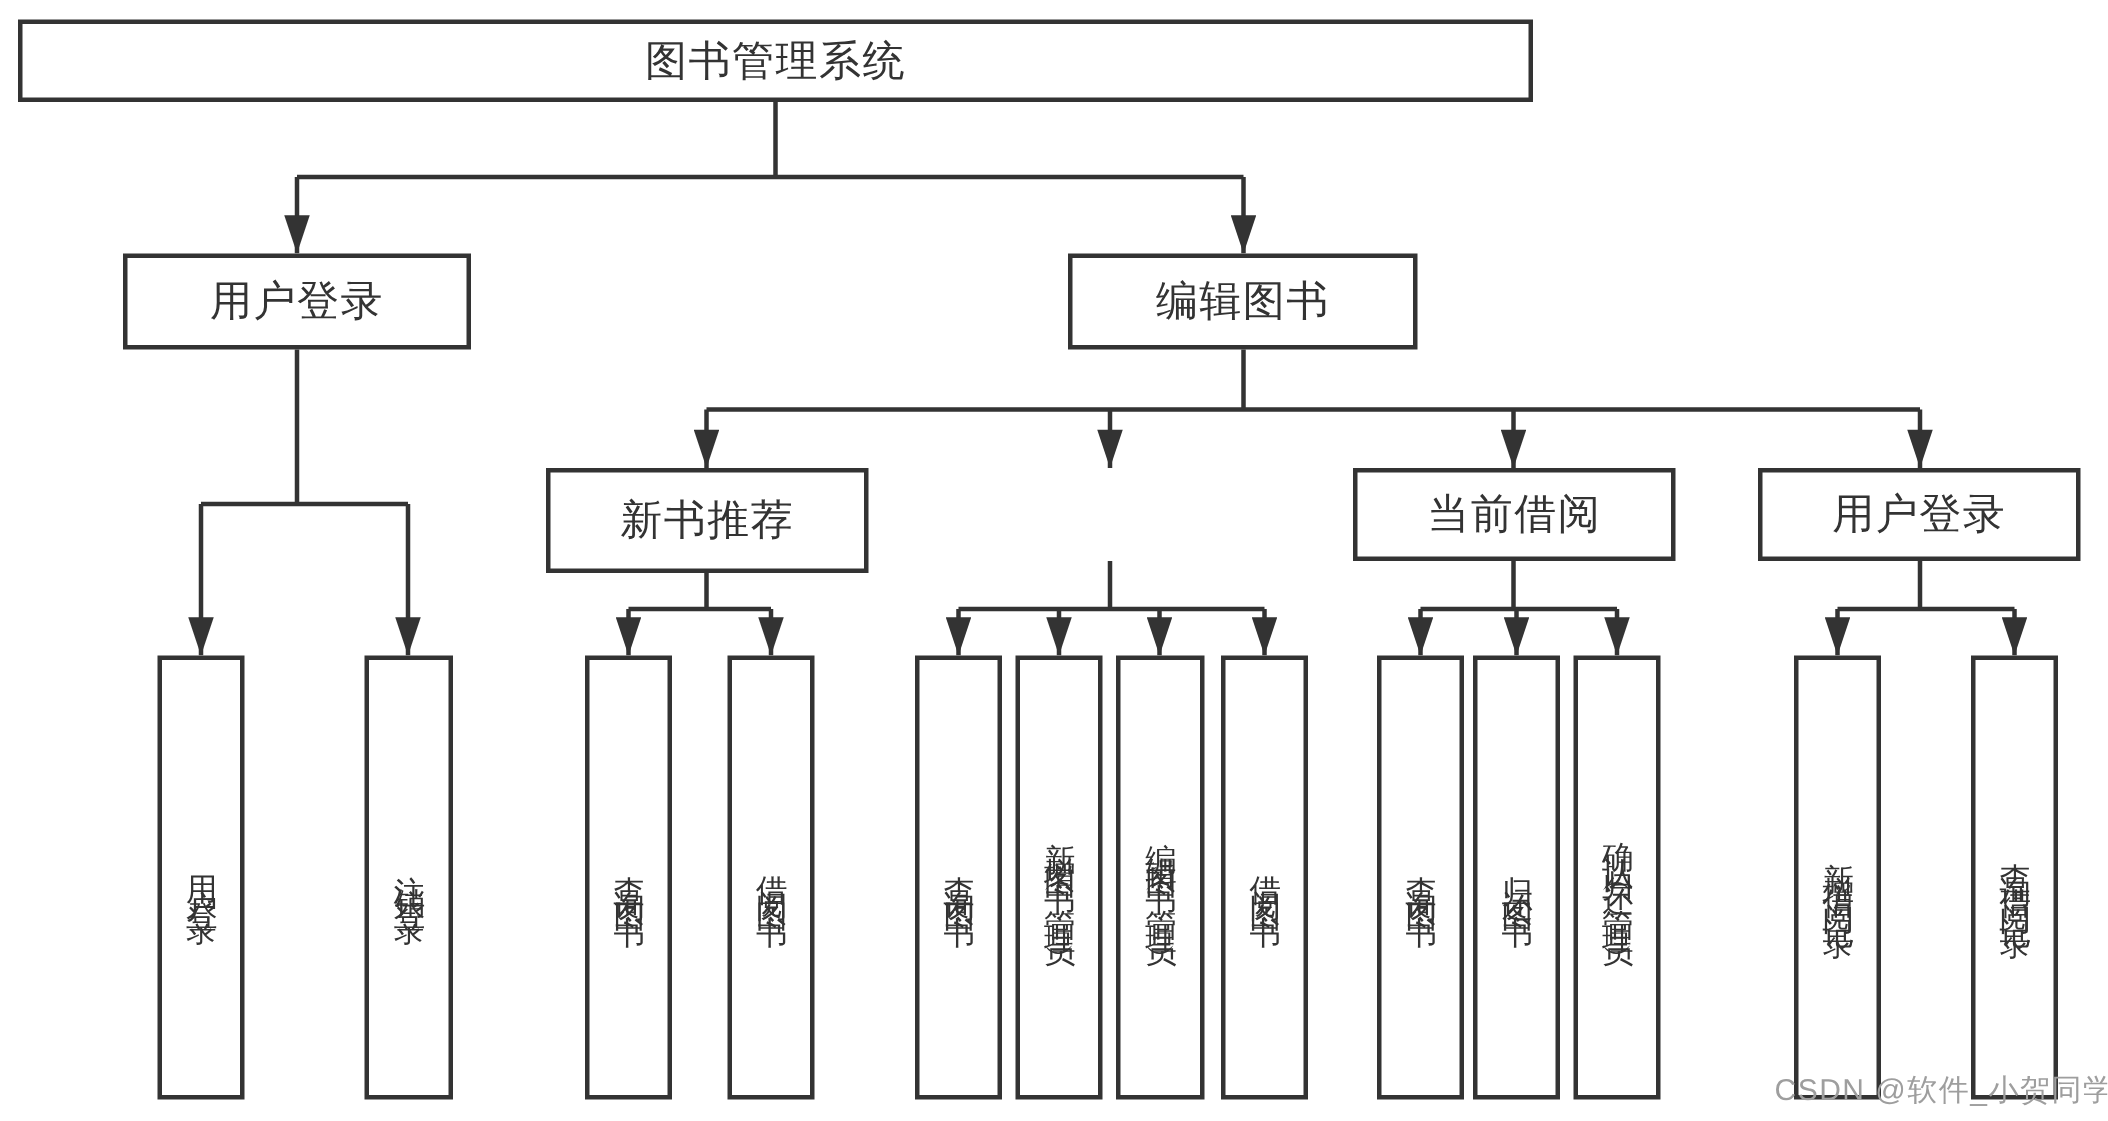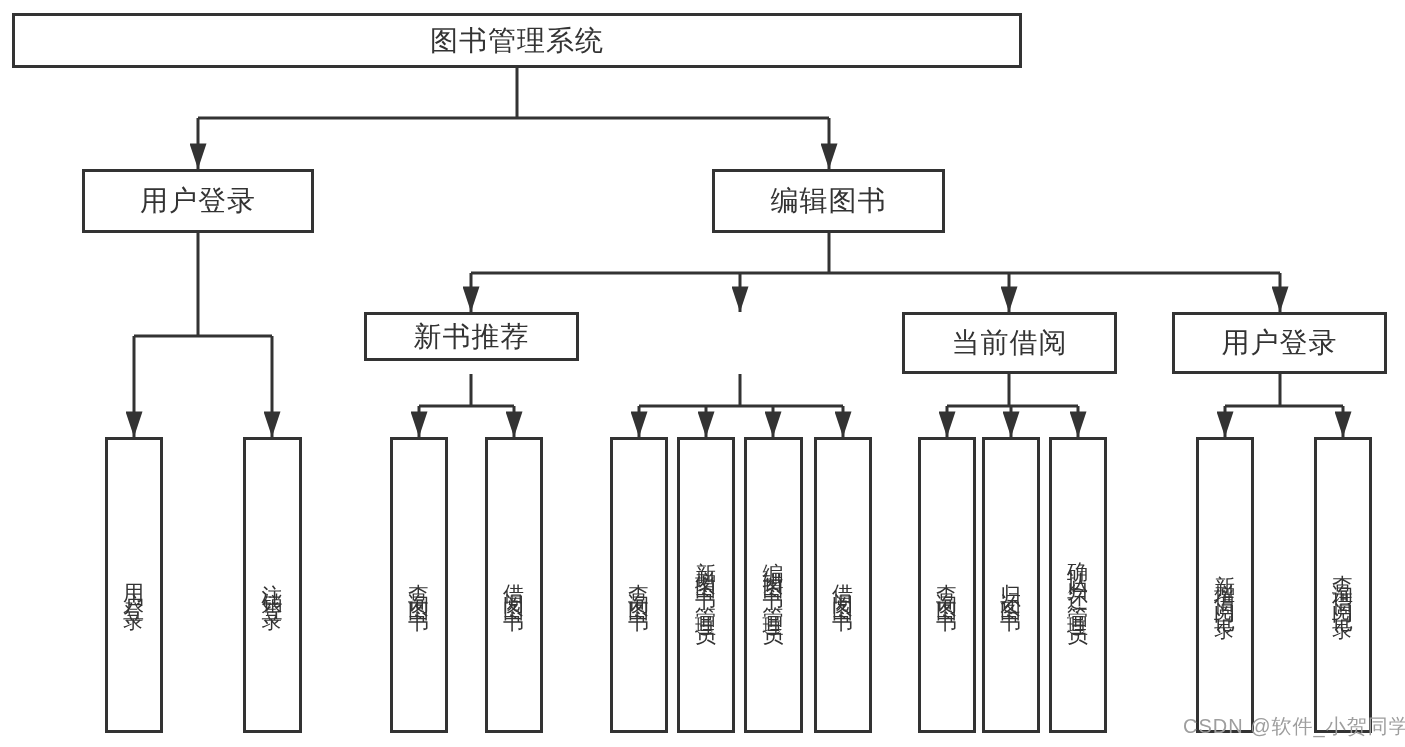--- a/index.html
+++ b/index.html
@@ -61,21 +61,21 @@
     <path d="M1078,406 V437" fill="none" stroke="#333333" stroke-width="3" marker-end="url(#arrow)"></path>
     <path d="M1225,406 V437" fill="none" stroke="#333333" stroke-width="3" marker-end="url(#arrow)"></path>
     <path d="M1343,406 V437" fill="none" stroke="#333333" stroke-width="3" marker-end="url(#arrow)"></path>
   </svg>
 
   <div class="box h" style="left:12px;top:13px;width:1010px;height:55px;">图书管理系统</div>
 
   <div class="box h" style="left:82px;top:169px;width:232px;height:64px;">用户登录</div>
   <div class="box h" style="left:712px;top:169px;width:233px;height:64px;">编辑图书</div>
 
-  <div class="box h" style="left:364px;top:312px;width:215px;height:49px;">新书推荐</div>
+  <div class="box h" style="left:364px;top:312px;width:215px;height:70px;">新书推荐</div>
   <div class="box h" style="left:902px;top:312px;width:215px;height:62px;text-align:right;">当前借阅</div>
   <div class="box h" style="left:1172px;top:312px;width:215px;height:62px;">用户登录</div>
 
   <div class="box v" style="left:105px;top:437px;width:58px;height:296px;">用户登录</div>
   <div class="box v" style="left:243px;top:437px;width:59px;height:296px;">注销登录</div>
 
   <div class="box v" style="left:390px;top:437px;width:58px;height:296px;">查询图书</div>
   <div class="box v" style="left:485px;top:437px;width:58px;height:296px;">借阅图书</div>
 
   <div class="box v" style="left:610px;top:437px;width:58px;height:296px;">查询图书</div>

